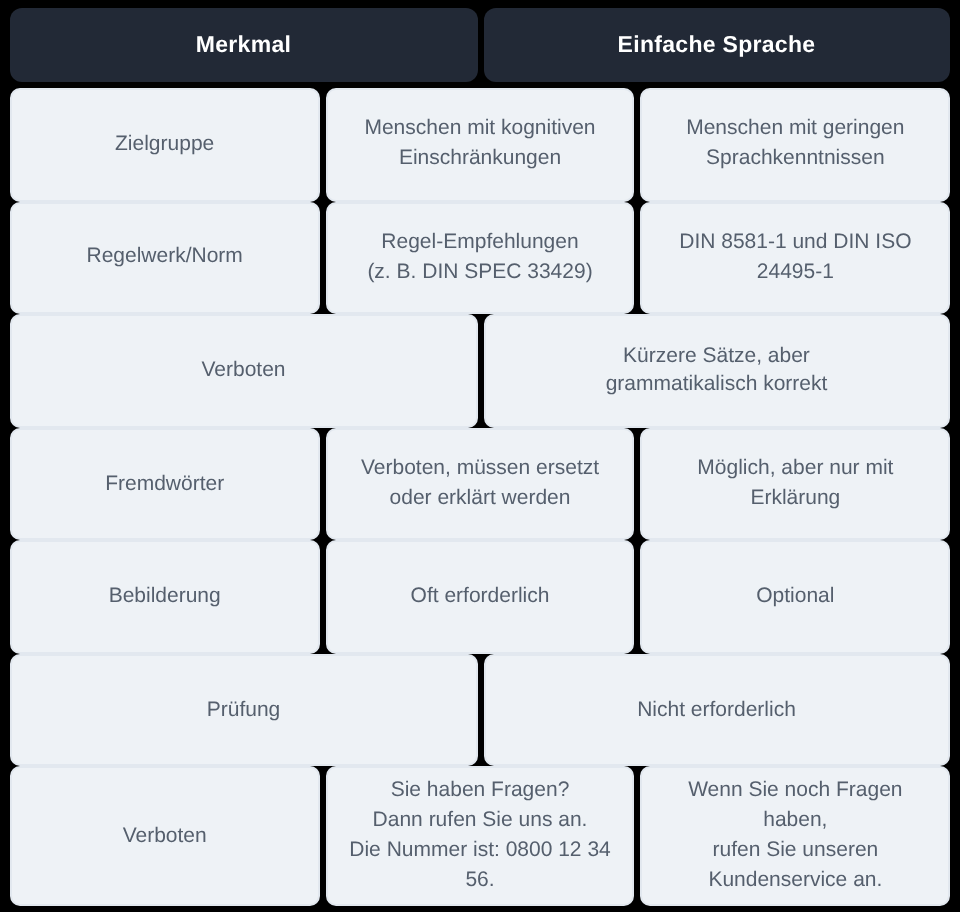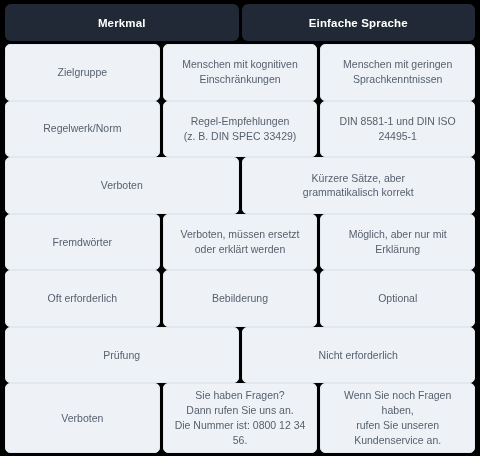--- a/index.html
+++ b/index.html
@@ -133,24 +133,24 @@
       <span class="cell-text">Verboten, müssen ersetzt
 oder erklärt werden</span>
     </div>
     <div class="cell body-cell">
       <span class="cell-text">Möglich, aber nur mit Erklärung</span>
     </div>
   </div>
 
   <div class="table-row body-row">
     <div class="cell body-cell">
-      <span class="cell-text">Oft erforderlich</span>
+      <span class="cell-text">Bebilderung</span>
     </div>
     <div class="cell body-cell">
-      <span class="cell-text">Bebilderung</span>
+      <span class="cell-text">Oft erforderlich</span>
     </div>
     <div class="cell body-cell">
       <span class="cell-text">Optional</span>
     </div>
   </div>
 
   <div class="table-row body-row">
     <div class="cell body-cell">
       <span class="cell-text">Prüfung</span>
     </div>

